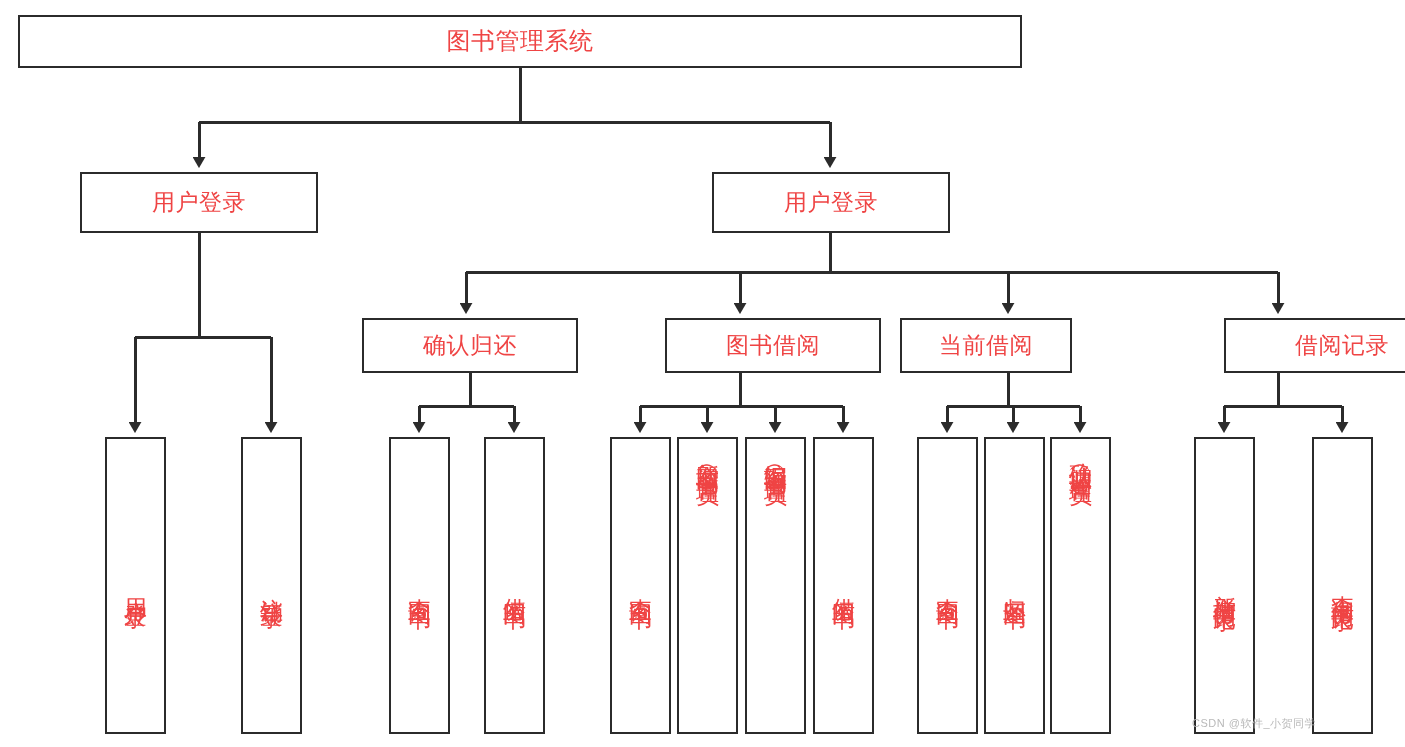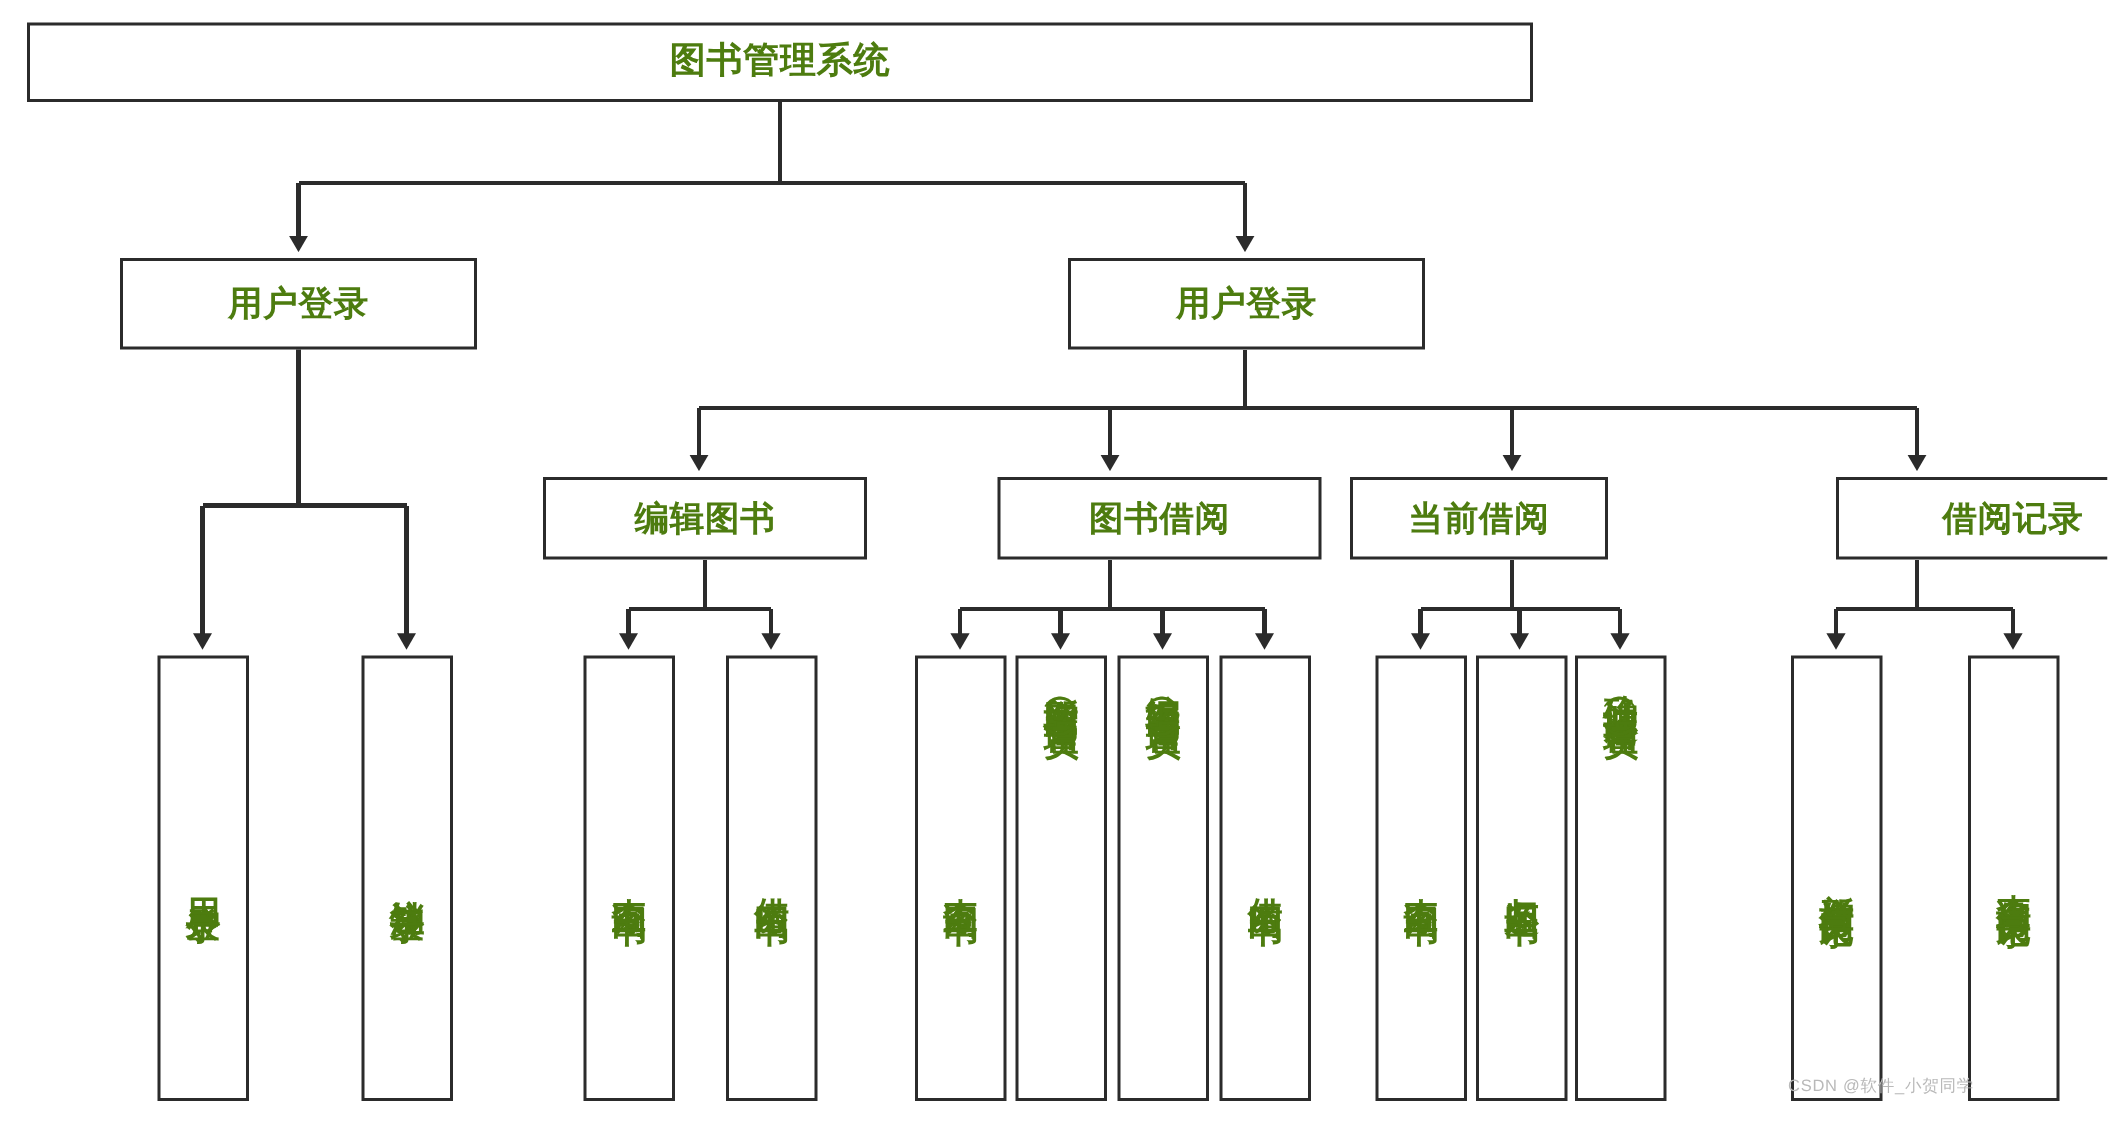--- a/index.html
+++ b/index.html
@@ -26,25 +26,24 @@
     position:absolute;
     box-sizing:border-box;
     border:2px solid #2b2b2b;
     background:#ffffff;
     display:flex;
     align-items:center;
     justify-content:center;
     overflow:hidden;
   }
   .node .label{
-    color:#4d7c0f;
+    color:#ef4444;
     line-height:1.18;
     white-space:nowrap;
     letter-spacing:0.5px;
-    font-weight:bold;
   }
   
   .node.horiz .label{
     font-size:23px;
     text-align:center;
   }
   .node.root .label{ font-size:24px; }
 
   
   .node.vert{
@@ -137,21 +136,21 @@
 
   <div class="node horiz" style="left:80px;top:172px;width:238px;height:61px;">
     <span class="label">用户登录</span>
   </div>
 
   <div class="node horiz" style="left:712px;top:172px;width:238px;height:61px;">
     <span class="label">用户登录</span>
   </div>
 
   <div class="node horiz" style="left:362px;top:318px;width:216px;height:55px;">
-    <span class="label">编辑图书</span>
+    <span class="label">确认归还</span>
   </div>
 
   <div class="node horiz" style="left:632px;top:318px;width:216px;height:55px;margin-left:33px;">
     <span class="label">图书借阅</span>
   </div>
 
   <div class="node horiz" style="left:900px;top:318px;width:172px;height:55px;">
     <span class="label">当前借阅</span>
   </div>
 

